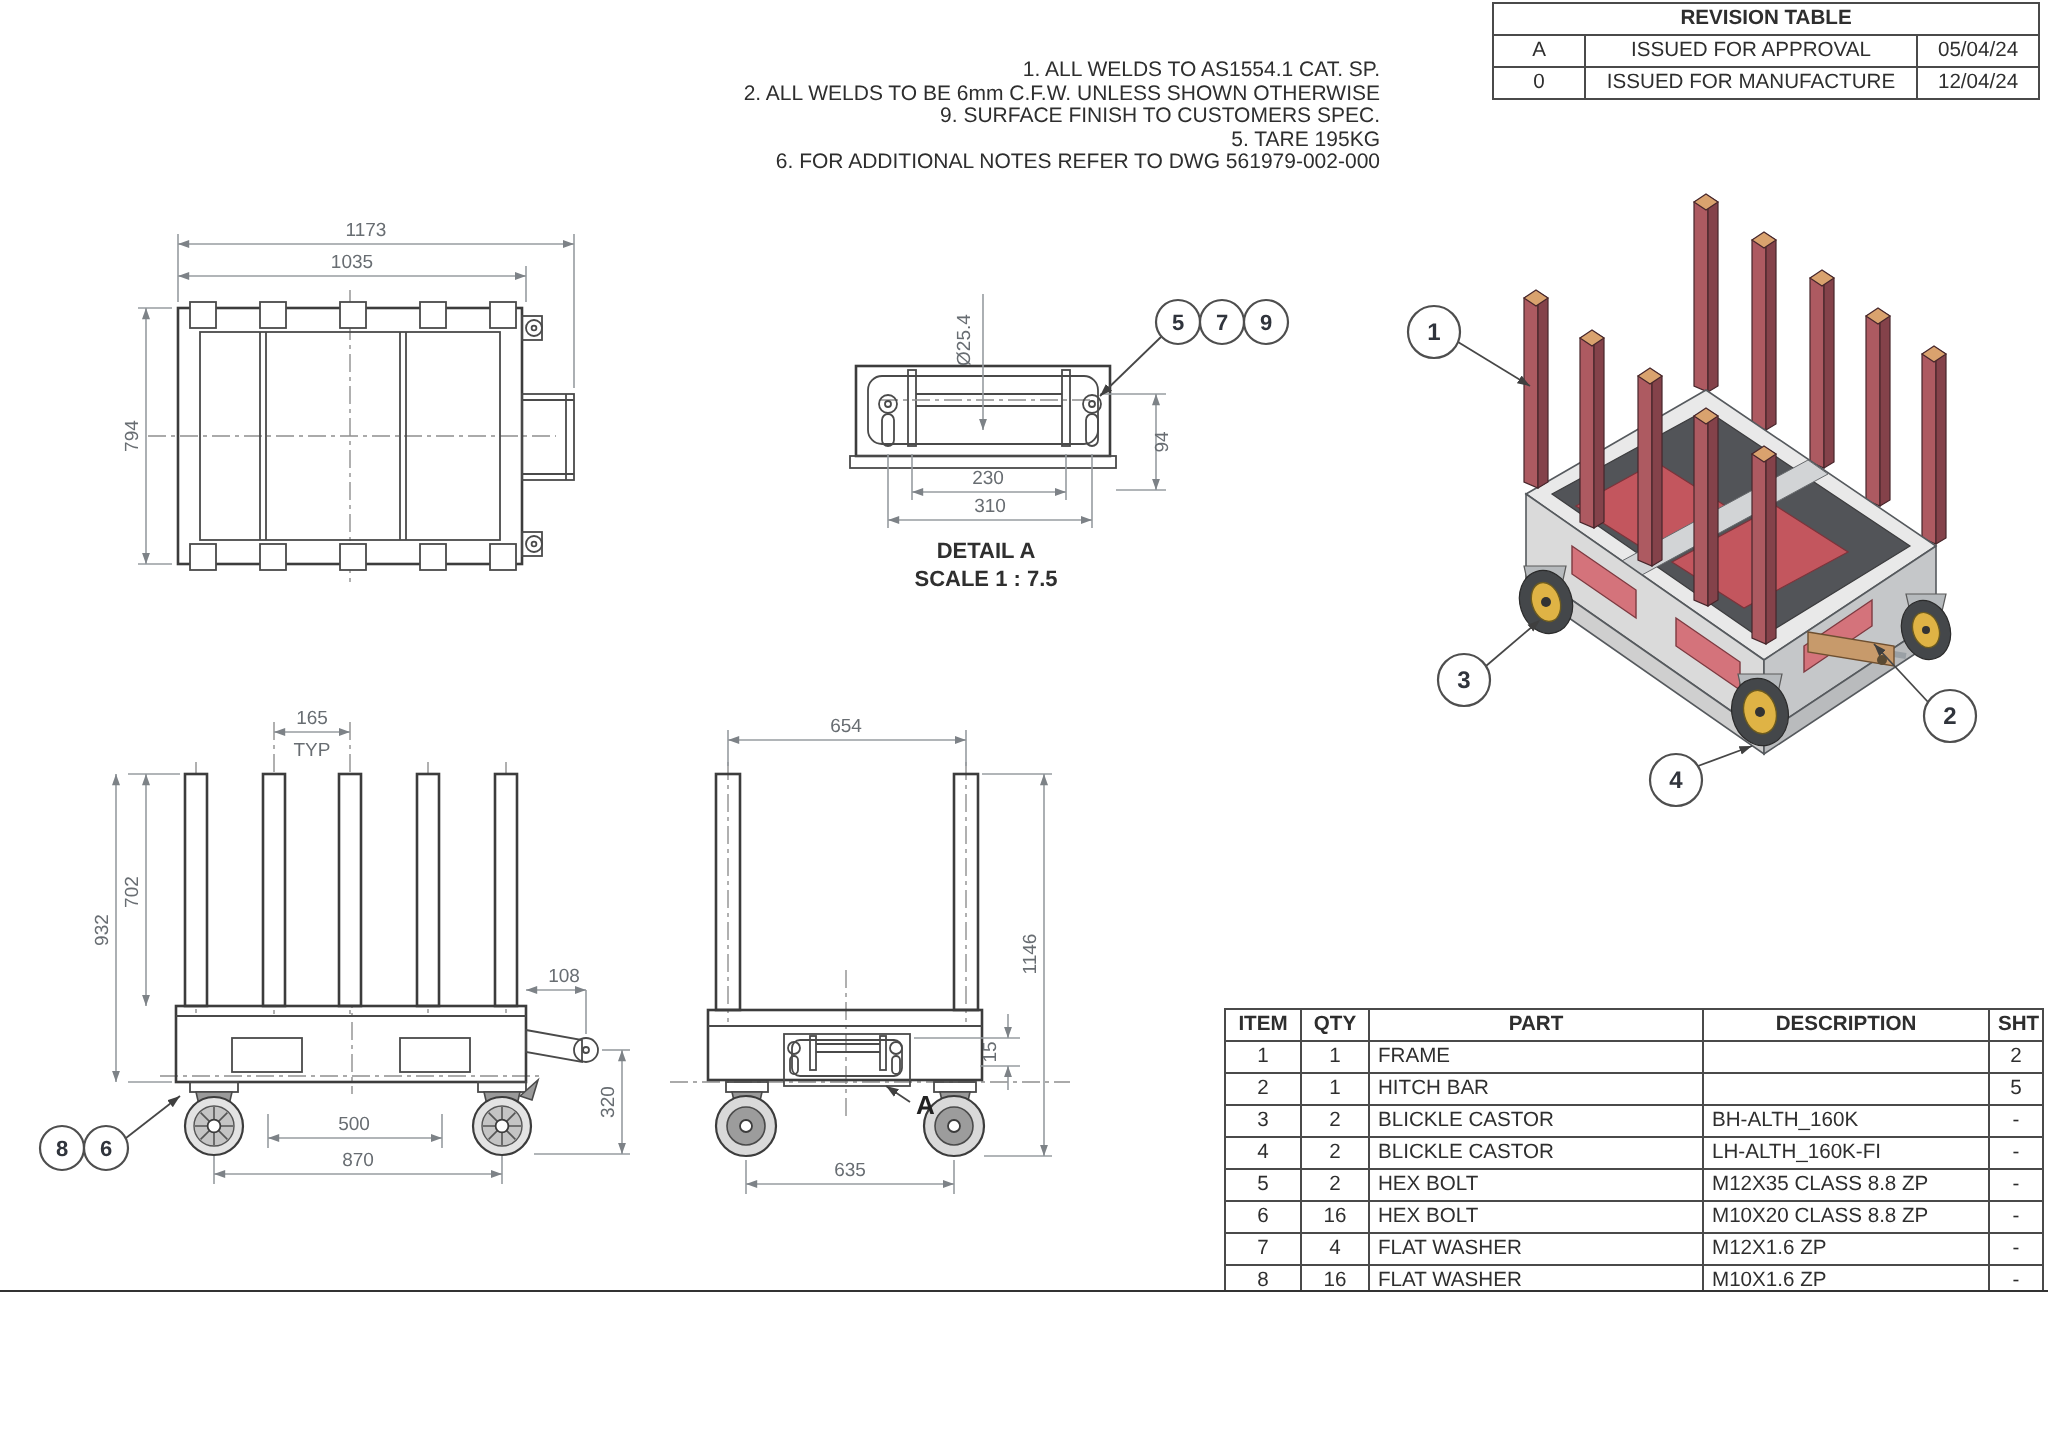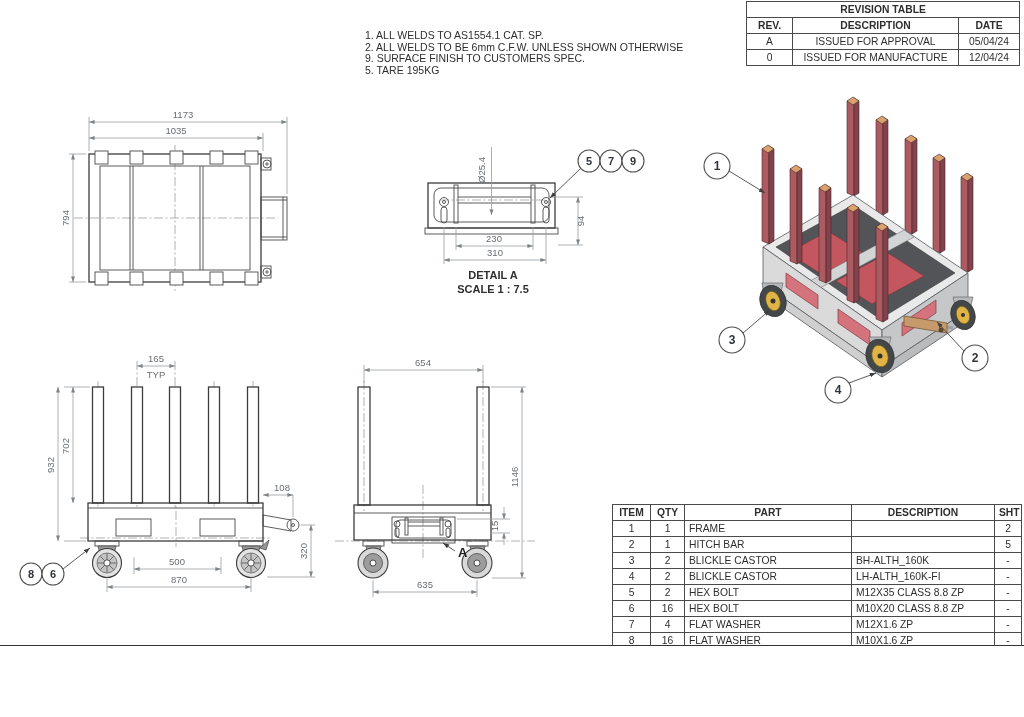--- a/index.html
+++ b/index.html
@@ -31,21 +31,21 @@
   .panel{fill:var(--panelRed,#c3565e);stroke:#7c343b;stroke-width:0.6;}
   .pocket{fill:var(--pocketRed,#d4737b);stroke:#7e3a41;stroke-width:0.7;}
   .beam{fill:#d2d4d6;stroke:#66696c;stroke-width:0.5;}
   .tire{fill:#44474a;stroke:#2b2b2b;stroke-width:0.6;}
   .hub{fill:var(--wheelYellow,#dfb345);stroke:#6b5a1f;stroke-width:0.7;}
   .fork{fill:#b6babd;stroke:#5a5a5a;stroke-width:0.6;}
   .hitch{fill:var(--hitchTan,#c79a6b);stroke:#6e4f30;stroke-width:0.7;}
 
   
   .notes{position:absolute;left:345px;top:30px;width:345px;font-size:10.5px;line-height:11.6px;color:#2e2e2e;}
-  .notes .nt-item{padding-left:20px;}
+  .notes .nt-item{padding-left:20px;text-align:right;}
 
   
   table.dtable{border-collapse:collapse;table-layout:fixed;font-size:10.3px;color:#2e2e2e;}
   table.dtable th,table.dtable td{border:1px solid #4a4a4a;padding:0 4px;height:15px;
       overflow:hidden;white-space:nowrap;}
   table.dtable th{font-weight:700;text-align:center;}
   td.cc{text-align:center;}
   .revtab{position:absolute;left:746px;top:1px;width:273px;}
   .parttab{position:absolute;left:612px;top:504px;width:409px;}
 
@@ -70,36 +70,32 @@
         <path d="M0,0.5 L7,3 L0,5.5 Z" fill="#3f3f3f"></path>
         </marker>
     </defs>
   </svg>
 
   <div class="notes">
     <div class="nt-item">1. ALL WELDS TO AS1554.1 CAT. SP.</div>
     <div class="nt-item">2. ALL WELDS TO BE 6mm C.F.W. UNLESS SHOWN OTHERWISE</div>
     <div class="nt-item">9. SURFACE FINISH TO CUSTOMERS SPEC.</div>
     <div class="nt-item">5. TARE 195KG</div>
+    <div class="nt-item">6. FOR ADDITIONAL NOTES REFER TO DWG 561979-002-000</div>
   </div>
 
   <table class="dtable revtab">
     <colgroup>
         <col style="width:46px">
         <col style="width:166px">
         <col style="width:61px">
       </colgroup>
     <tbody>
         <tr>
       <th colspan="3">REVISION TABLE</th>
-        </tr>
-    <tr>
-      <th>REV.</th>
-      <th>DESCRIPTION</th>
-      <th>DATE</th>
         </tr>
     <tr>
       <td class="cc">A</td>
       <td class="cc">ISSUED FOR APPROVAL</td>
       <td class="cc">05/04/24</td>
         </tr>
     <tr>
       <td class="cc">0</td>
       <td class="cc">ISSUED FOR MANUFACTURE</td>
       <td class="cc">12/04/24</td>

